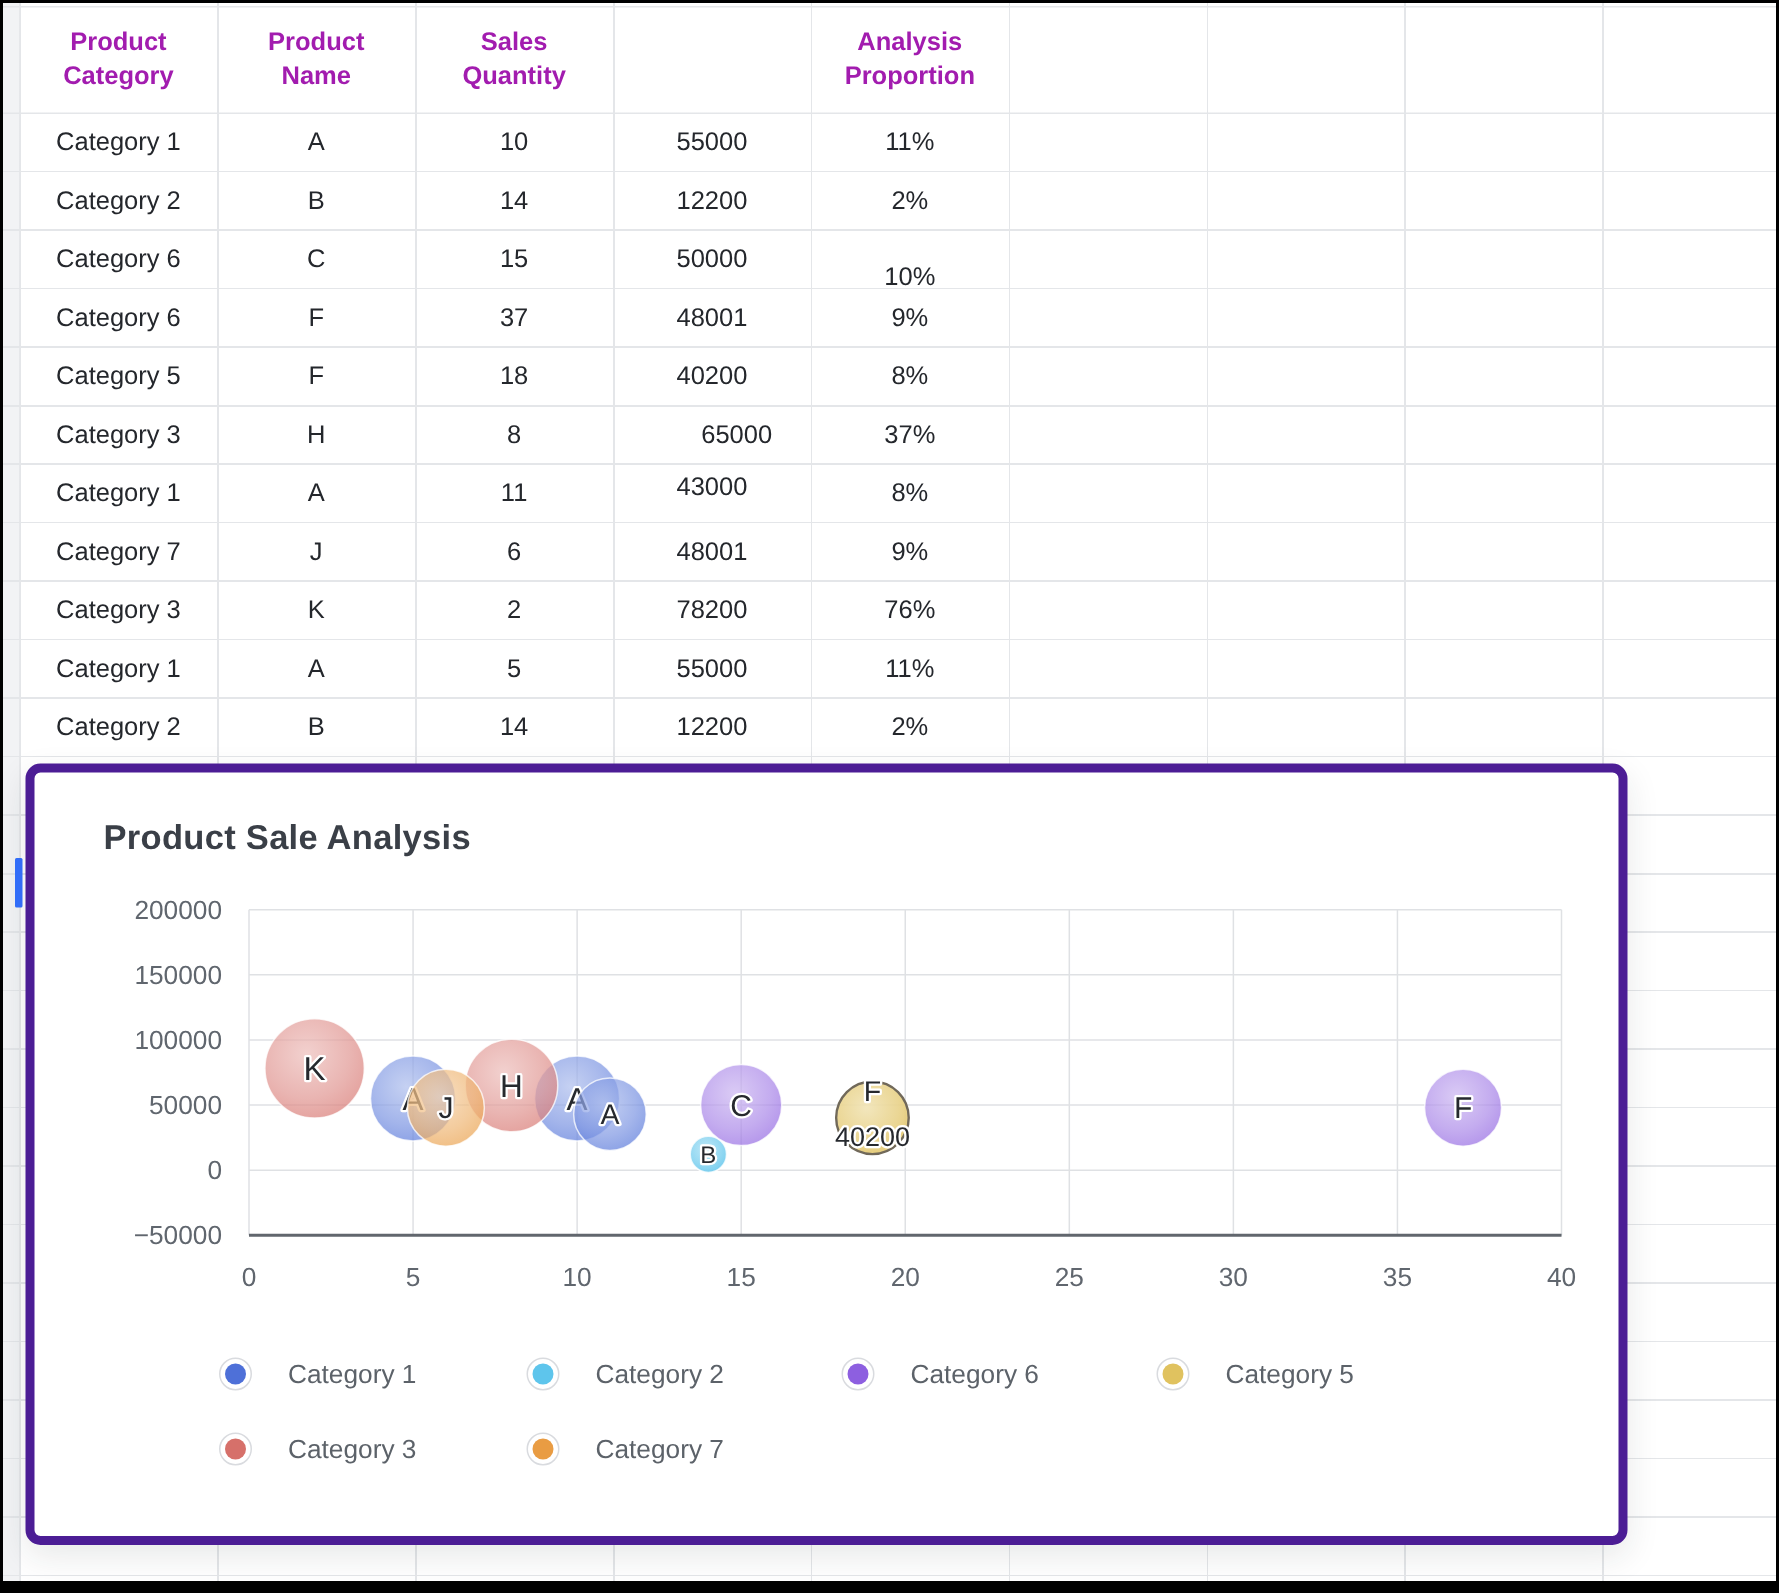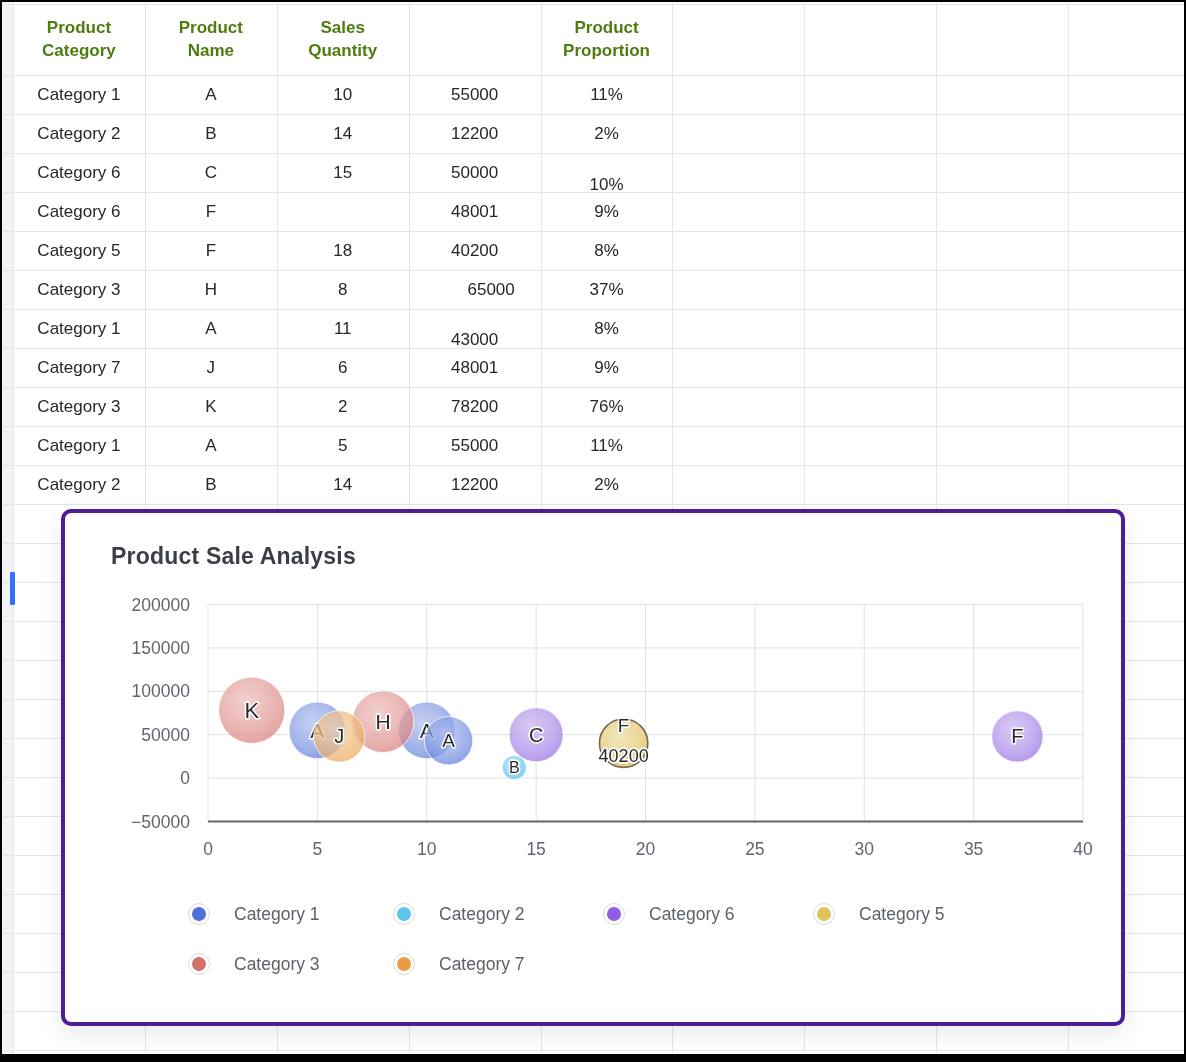--- a/index.html
+++ b/index.html
@@ -11,25 +11,25 @@
   .row-strip { position:absolute; left:0; top:0; width:11px; height:100%; background:#f2f3f5; border-right:1px solid #dee0e3; }
   .sel-bar { position:absolute; left:8px; top:570px; width:5px; height:33px; border-radius:1px; z-index:2; }
   .grid-cols { position:absolute; left:11px; top:0; right:0; bottom:0;
     background:repeating-linear-gradient(to right,#e4e6e9 0 1px,transparent 1px 131.9px); }
   .grid-rows { position:absolute; left:0; top:73px; right:0; bottom:0;
     background:repeating-linear-gradient(to bottom,#e4e6e9 0 1px,transparent 1px 39px); }
   .header-top-line { position:absolute; left:0; top:2px; width:100%; height:1px; background:#e4e6e9; }
   .table-layer { position:absolute; left:11px; top:2px; width:1173px; height:502px; z-index:1; }
   .hcell, .cell { position:absolute; box-sizing:border-box; display:flex; align-items:center; justify-content:center;
     text-align:center; font-size:17px; overflow:hidden; }
-  .hcell { height:71px; top:0; font-weight:600; line-height:1.35; padding:0 14px; color:#4d7c0f; }
+  .hcell { height:71px; top:0; font-weight:600; line-height:1.35; padding:0 14px; color:#a21caf; }
   .cell  { height:39px; font-weight:400; color:#24272c; }
   .chart-card {
     position:absolute; left:15px; top:507px; width:1056px; height:509px; background:#ffffff;
-    border:4px solid #4c1d95; border-radius:10px; box-shadow:0 8px 22px rgba(31,35,41,0.10); z-index:5;margin-left:44px;
+    border:6px solid #4c1d95; border-radius:10px; box-shadow:0 8px 22px rgba(31,35,41,0.10); z-index:5;
   }
   .chart-title {
     position:absolute; left:46px; top:30px; font-size:23px; font-weight:600; color:#3a3f47; letter-spacing:0.2px;
   }
   .chart-svg { position:absolute; left:0; top:0; }
   svg text { font-family:"Liberation Sans","DejaVu Sans",sans-serif; }
 </style>
 </head>
 <body>
 
@@ -37,54 +37,55 @@
   <div class="row-strip"></div>
   <div class="sel-bar" id="sel-bar" style="background: rgb(51, 112, 255);"></div>
   <div class="grid-cols"></div>
   <div class="grid-rows"></div>
   <div class="header-top-line"></div>
 
   <div class="table-layer" id="table-layer">
       <div class="hcell" style="left: 0px; width: 131.9px;">Product Category</div>
       <div class="hcell" style="left: 131.9px; width: 131.9px;">Product Name</div>
       <div class="hcell" style="left: 263.8px; width: 131.9px;">Sales Quantity</div>
-      <div class="hcell" style="left: 527.6px; width: 131.9px;">Product Proportion</div>
+      <div class="hcell" style="left: 527.6px; width: 131.9px;">Analysis Proportion</div>
       <div class="cell" style="left: 0px; top: 71px; width: 131.9px;">Category 1</div>
       <div class="cell" style="left: 131.9px; top: 71px; width: 131.9px;">A</div>
       <div class="cell" style="left: 263.8px; top: 71px; width: 131.9px;">10</div>
       <div class="cell" style="left: 395.7px; top: 71px; width: 131.9px;">55000</div>
       <div class="cell" style="left: 527.6px; top: 71px; width: 131.9px;">11%</div>
       <div class="cell" style="left: 0px; top: 110px; width: 131.9px;">Category 2</div>
       <div class="cell" style="left: 131.9px; top: 110px; width: 131.9px;">B</div>
       <div class="cell" style="left: 263.8px; top: 110px; width: 131.9px;">14</div>
       <div class="cell" style="left: 395.7px; top: 110px; width: 131.9px;">12200</div>
       <div class="cell" style="left: 527.6px; top: 110px; width: 131.9px;">2%</div>
       <div class="cell" style="left: 0px; top: 149px; width: 131.9px;">Category 6</div>
       <div class="cell" style="left: 131.9px; top: 149px; width: 131.9px;">C</div>
       <div class="cell" style="left: 263.8px; top: 149px; width: 131.9px;">15</div>
       <div class="cell" style="left: 395.7px; top: 149px; width: 131.9px;">50000</div>
       <div class="cell" style="left: 527.6px; top: 161px; width: 131.9px;">10%</div>
       <div class="cell" style="left: 0px; top: 188px; width: 131.9px;">Category 6</div>
       <div class="cell" style="left: 131.9px; top: 188px; width: 131.9px;">F</div>
+      <div class="cell" style="left: 263.8px; top: 188px; width: 131.9px;">37</div>
       <div class="cell" style="left: 395.7px; top: 188px; width: 131.9px;">48001</div>
       <div class="cell" style="left: 527.6px; top: 188px; width: 131.9px;">9%</div>
       <div class="cell" style="left: 0px; top: 227px; width: 131.9px;">Category 5</div>
       <div class="cell" style="left: 131.9px; top: 227px; width: 131.9px;">F</div>
       <div class="cell" style="left: 263.8px; top: 227px; width: 131.9px;">18</div>
       <div class="cell" style="left: 395.7px; top: 227px; width: 131.9px;">40200</div>
       <div class="cell" style="left: 527.6px; top: 227px; width: 131.9px;">8%</div>
       <div class="cell" style="left: 0px; top: 266px; width: 131.9px;">Category 3</div>
       <div class="cell" style="left: 131.9px; top: 266px; width: 131.9px;">H</div>
       <div class="cell" style="left: 263.8px; top: 266px; width: 131.9px;">8</div>
       <div class="cell" style="left: 395.7px; top: 266px; width: 131.9px; padding-left: 33px;">65000</div>
       <div class="cell" style="left: 527.6px; top: 266px; width: 131.9px;">37%</div>
       <div class="cell" style="left: 0px; top: 305px; width: 131.9px;">Category 1</div>
       <div class="cell" style="left: 131.9px; top: 305px; width: 131.9px;">A</div>
       <div class="cell" style="left: 263.8px; top: 305px; width: 131.9px;">11</div>
-      <div class="cell" style="left: 395.7px; top: 316px; width: 131.9px;">43000</div>
+      <div class="cell" style="left: 395.7px; top: 301px; width: 131.9px;">43000</div>
       <div class="cell" style="left: 527.6px; top: 305px; width: 131.9px;">8%</div>
       <div class="cell" style="left: 0px; top: 344px; width: 131.9px;">Category 7</div>
       <div class="cell" style="left: 131.9px; top: 344px; width: 131.9px;">J</div>
       <div class="cell" style="left: 263.8px; top: 344px; width: 131.9px;">6</div>
       <div class="cell" style="left: 395.7px; top: 344px; width: 131.9px;">48001</div>
       <div class="cell" style="left: 527.6px; top: 344px; width: 131.9px;">9%</div>
       <div class="cell" style="left: 0px; top: 383px; width: 131.9px;">Category 3</div>
       <div class="cell" style="left: 131.9px; top: 383px; width: 131.9px;">K</div>
       <div class="cell" style="left: 263.8px; top: 383px; width: 131.9px;">2</div>
       <div class="cell" style="left: 395.7px; top: 383px; width: 131.9px;">78200</div>

